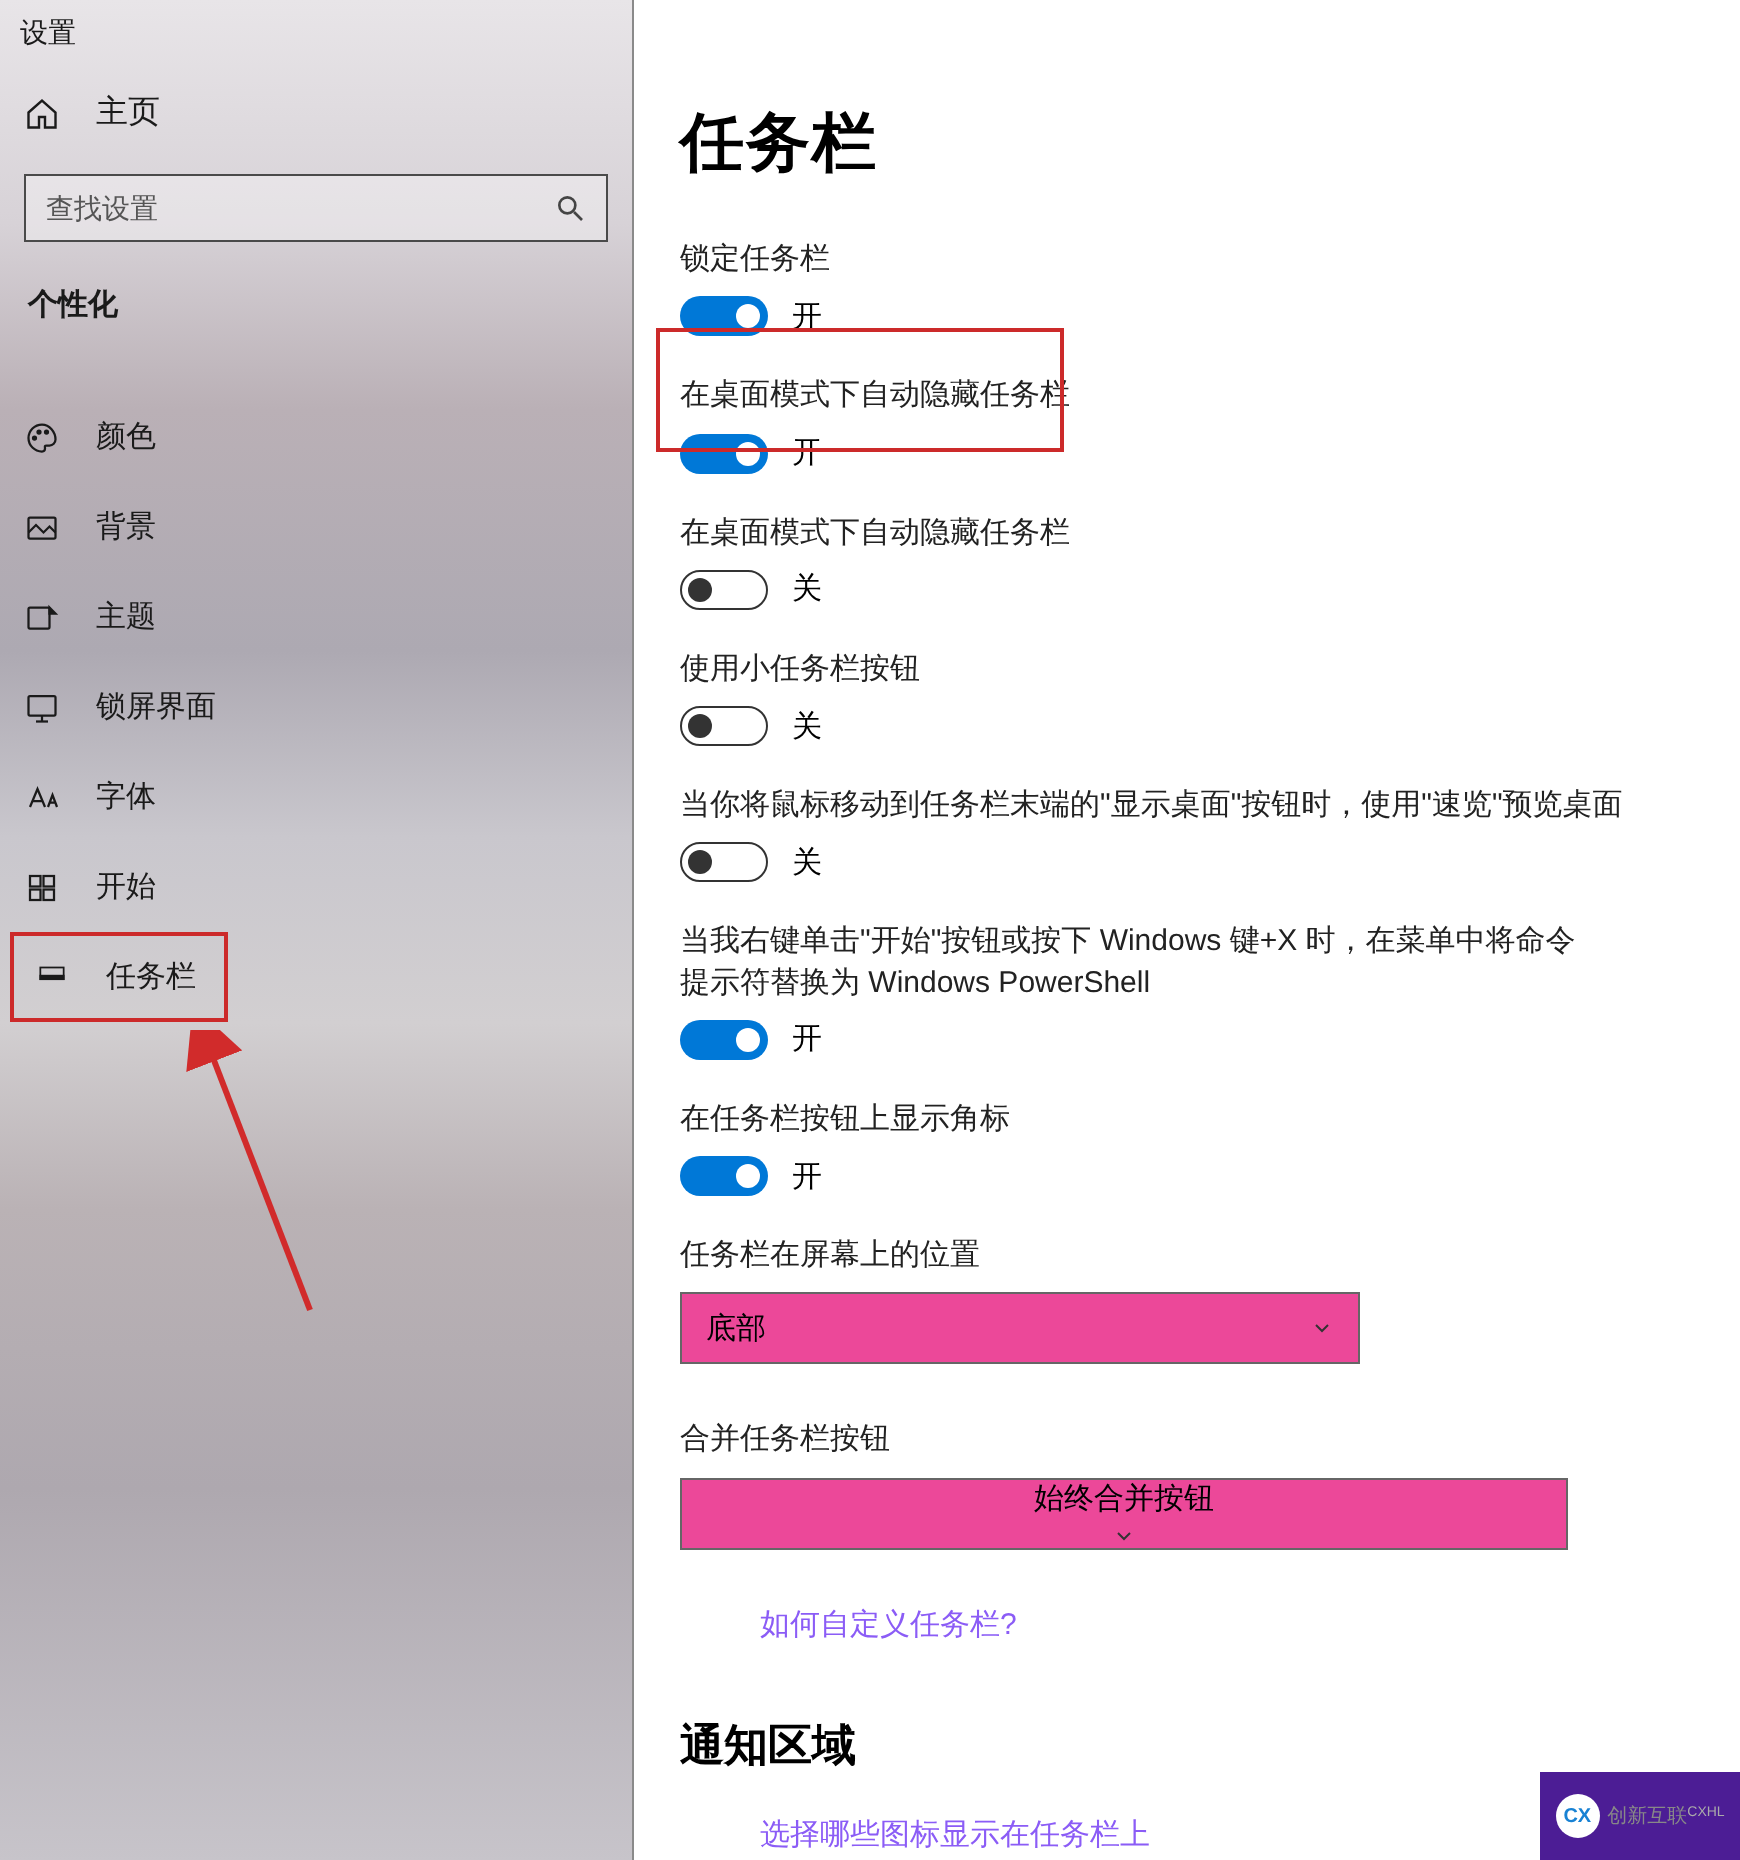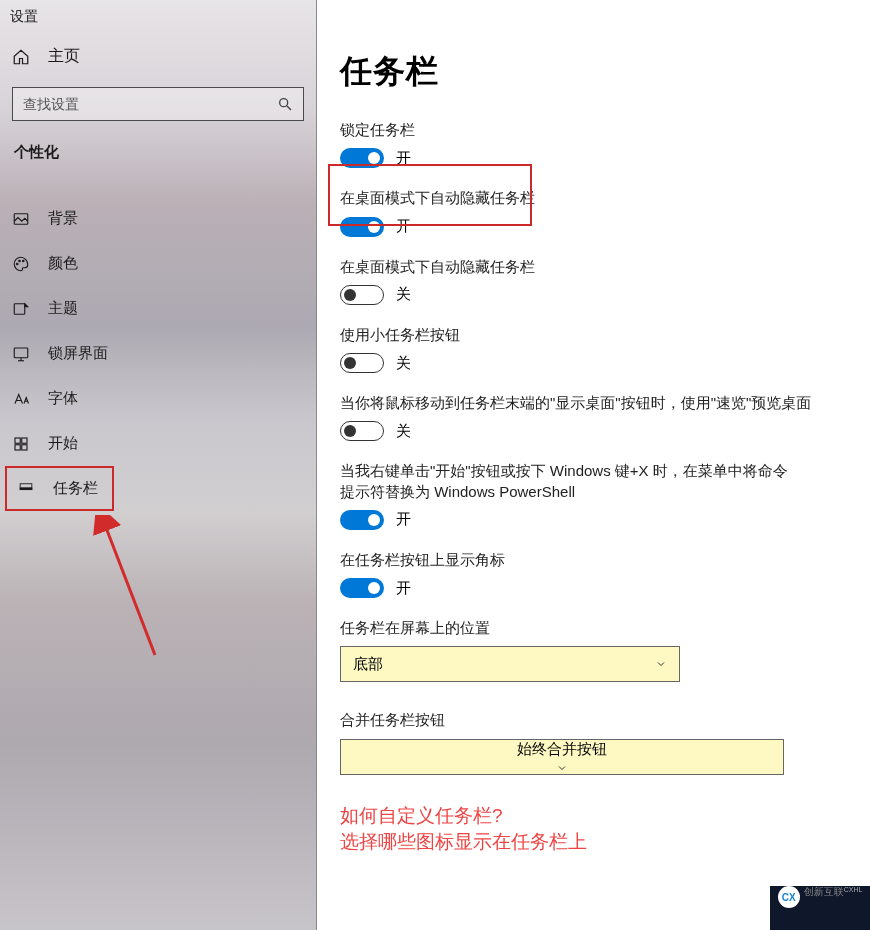--- a/index.html
+++ b/index.html
@@ -104,43 +104,43 @@
   left: 328px; top: 164px;
   width: 204px; height: 62px;
   border: 2px solid #cc2a2a;
   pointer-events: none;
 }
 
 .dropdown {
   height: 36px; border: 1px solid #666;
   display: flex; align-items: center; justify-content: space-between;
   padding: 0 12px; font-size: 15px;
-  cursor: pointer; background: #fef9c3;
+  cursor: pointer; background: #ec4899;
 }
 .dd-narrow { width: 340px; }
 .dd-wide { width: 444px; flex-direction: column; }
 
 .chev { width: 12px; height: 12px; }
 
-.link { color: #ef4444; font-size: 19px; cursor: pointer; display: inline-block; }
+.link { color: #8b5cf6; font-size: 15px; cursor: pointer; display: inline-block; margin-left: 40px; }
 
 .section-title { font-size: 22px; font-weight: 600; margin-top: 36px; margin-bottom: 20px; }
 
 .arrow-svg {
   position: absolute;
   left: 90px; top: 515px;
   pointer-events: none;
 }
 
 .watermark {
   position: absolute;
   right: 0; bottom: 0;
   width: 100px; height: 44px;
-  background: #0f172a;
-  display: flex; justify-content: center;
+  background: #4c1d95;
+  display: flex; align-items: center; justify-content: center;
   font-size: 10px; color: #888;
   gap: 4px;
 }
 .watermark .wlogo {
   width: 22px; height: 22px; border-radius: 50%; background: #fff;
   display:flex; align-items:center; justify-content:center;
   font-weight: bold; font-size: 10px; color:#1882d4;
 }
 .watermark .wtxt { display:flex; flex-direction:row; line-height:1.1; }
 
@@ -170,37 +170,37 @@
       </svg>
     </span>
   </div>
 
   <div class="section-header">个性化</div>
 
   <div class="nav-items">
     <div class="nav-item">
       <span class="icon">
         <svg viewBox="0 0 24 24" width="18" height="18" fill="none" stroke="#1a1a1a" stroke-width="1.5">
-          <rect x="3" y="5" width="18" height="14" rx="1"></rect>
-            <path d="M3 15 L8 10 L13 15 L17 11 L21 15"></path>
-        </svg>
-      </span>
-      <span>背景</span>
-    </div>
-
-    <div class="nav-item">
-      <span class="icon">
-        <svg viewBox="0 0 24 24" width="18" height="18" fill="none" stroke="#1a1a1a" stroke-width="1.5">
           <path d="M12 3a9 9 0 1 0 0 18c1.5 0 2-1 2-2s-.5-2 1-2h2a4 4 0 0 0 4-4c0-5-4-10-9-10z"></path>
           <circle cx="7" cy="12" r="1" fill="#1a1a1a"></circle>
             <circle cx="10" cy="8" r="1" fill="#1a1a1a"></circle>
             <circle cx="15" cy="8" r="1" fill="#1a1a1a"></circle>
         </svg>
       </span>
       <span>颜色</span>
+    </div>
+
+    <div class="nav-item">
+      <span class="icon">
+        <svg viewBox="0 0 24 24" width="18" height="18" fill="none" stroke="#1a1a1a" stroke-width="1.5">
+          <rect x="3" y="5" width="18" height="14" rx="1"></rect>
+            <path d="M3 15 L8 10 L13 15 L17 11 L21 15"></path>
+        </svg>
+      </span>
+      <span>背景</span>
     </div>
 
     <div class="nav-item">
       <span class="icon">
         <svg viewBox="0 0 24 24" width="18" height="18" fill="none" stroke="#1a1a1a" stroke-width="1.5">
           <rect x="3" y="5" width="14" height="14" rx="1"></rect>
             <path d="M17 5 L21 9 L17 9 Z" fill="#1a1a1a"></path>
         </svg>
       </span>
       <span>主题</span>
@@ -356,20 +356,21 @@
             <polyline points="6 9 12 15 18 9"></polyline>
           </svg>
       </span>
     </div>
   </div>
 
   <div style="margin-top:28px">
     <span class="link">如何自定义任务栏?</span>
   </div>
 
+  <div class="section-title">通知区域</div>
 
   <div style="margin-bottom:18px">
     <span class="link">选择哪些图标显示在任务栏上</span>
   </div>
 
 </div>
 
 <div class="highlight-box"></div>
 
 <div class="watermark">

